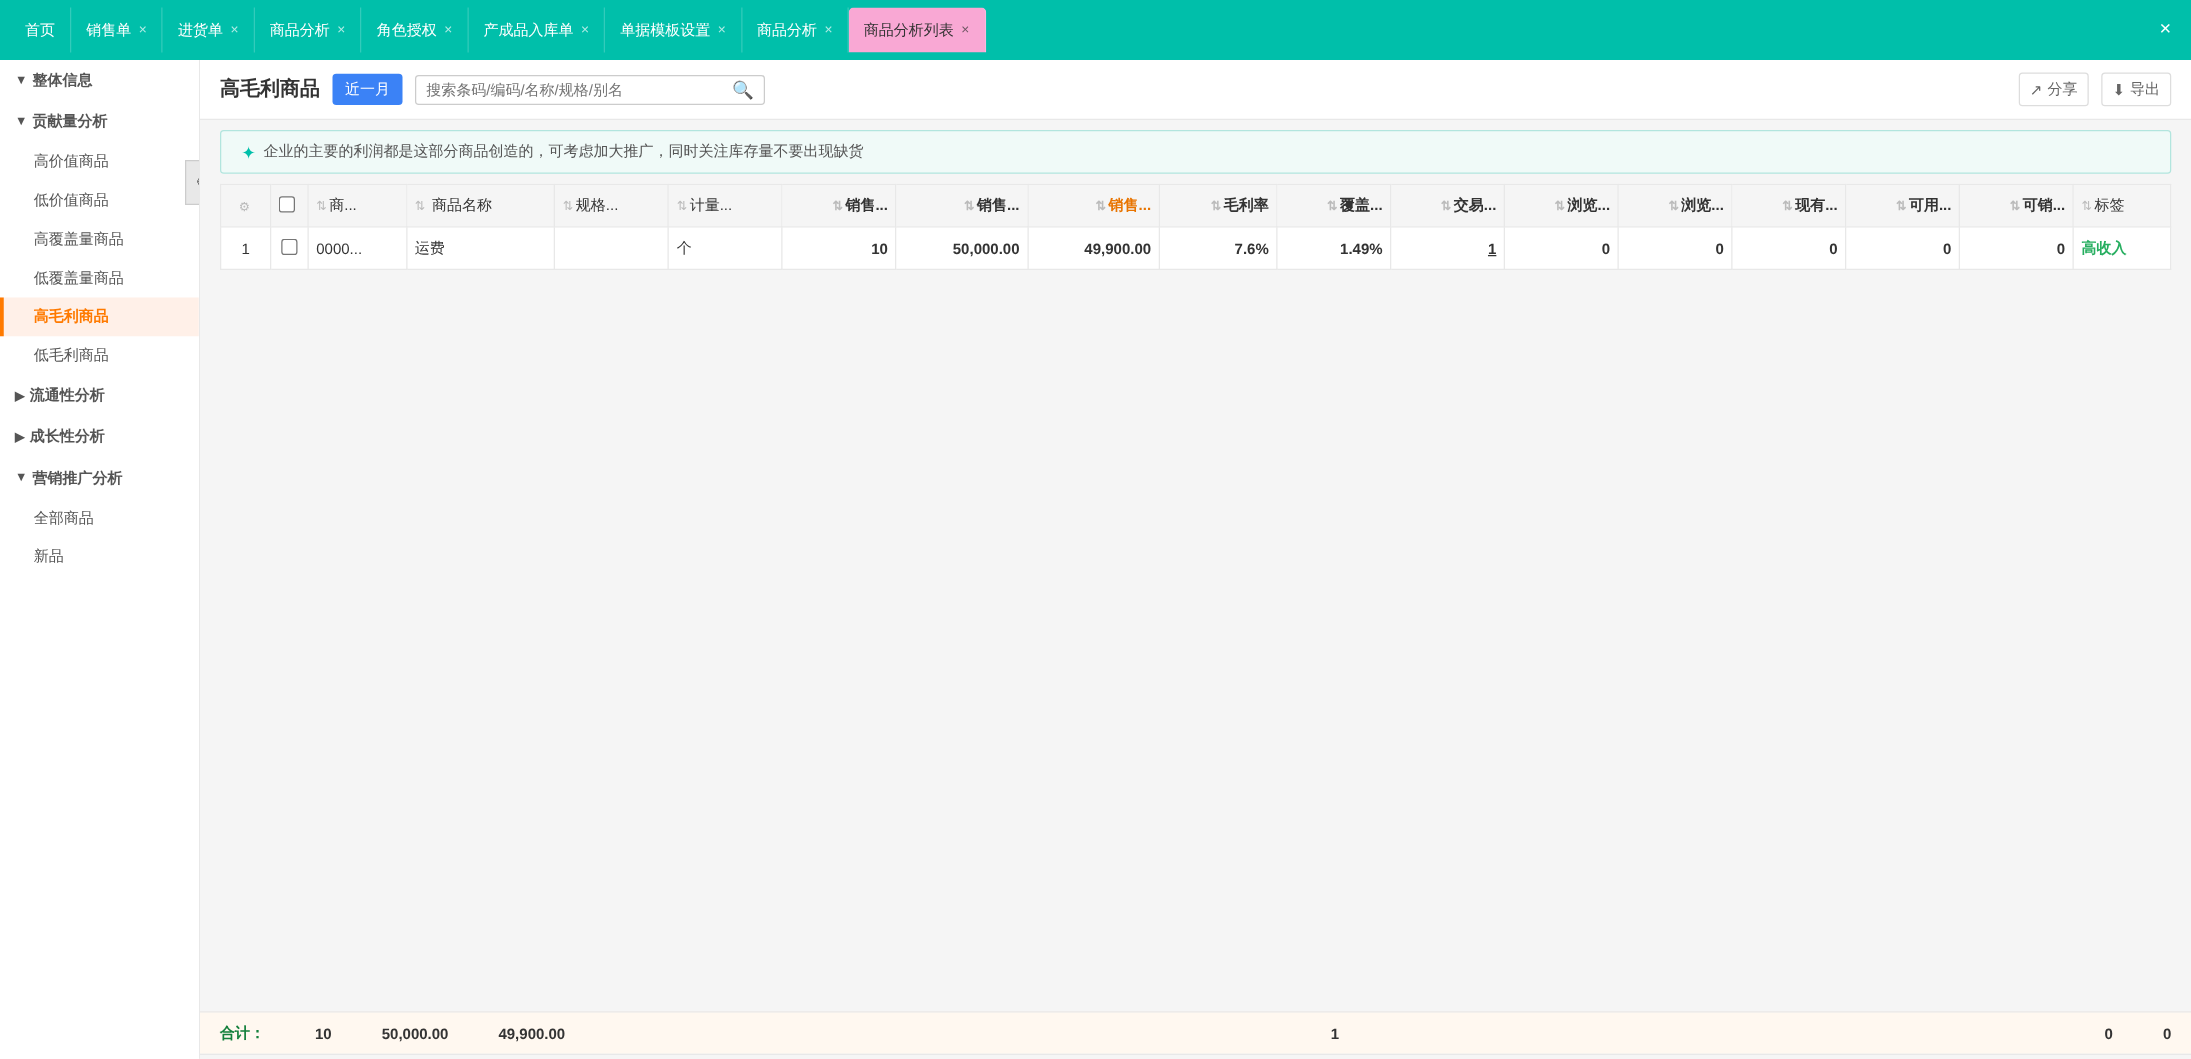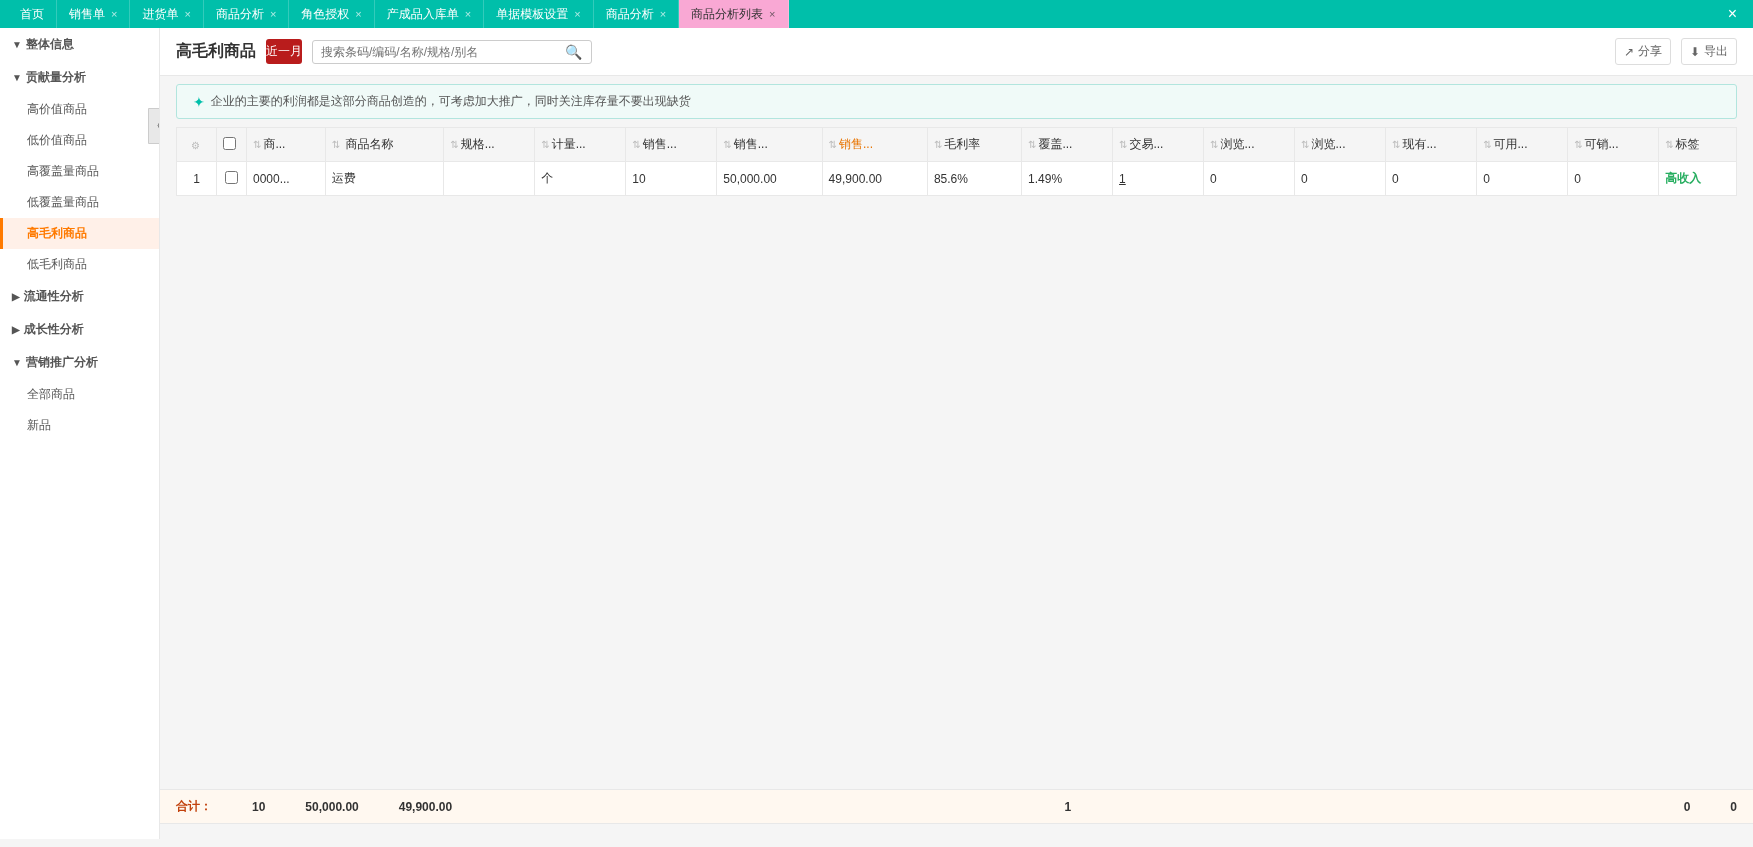--- a/index.html
+++ b/index.html
@@ -1,20 +1,20 @@
 <!DOCTYPE html>
 <html><head>
   <meta charset="utf-8">
   <style>
     * { box-sizing: border-box; margin: 0; padding: 0; font-family: 'Microsoft YaHei', Arial, sans-serif; font-size: 12px; }
     body { background: #f5f5f5; overflow: hidden; width: 1753px; height: 847px; }
 
     
     .top-nav {
-      display: flex; align-items: center; background: #00bfaa; height: 28px;
+      display: flex; align-items: center; background: #00bfaa; height: 48px;
       padding: 0 8px; gap: 0;
     }
     .nav-tab {
       display: flex; align-items: center; height: 36px; padding: 0 12px;
       color: #fff; cursor: pointer; white-space: nowrap; font-size: 13px;
       border-right: 1px solid rgba(255,255,255,0.2);
     }
     .nav-tab.active { background: #f9a8d4; color: #333; border-radius: 4px 4px 0 0; }
     .nav-tab .close-x { margin-left: 6px; font-size: 11px; color: inherit; opacity: 0.7; }
     .nav-close-all { margin-left: auto; color: #fff; font-size: 16px; cursor: pointer; padding: 0 8px; }
@@ -50,21 +50,21 @@
     
     .content-area { flex: 1; display: flex; flex-direction: column; overflow: hidden; }
 
     
     .content-header {
       display: flex; align-items: center; padding: 10px 16px; background: #fff;
       border-bottom: 1px solid #e8e8e8; gap: 10px;
     }
     .page-title { font-size: 16px; font-weight: bold; color: #333; }
     .filter-btn {
-      background: #b91c1c; color: #fff; border: none; padding: 4px 0;
+      background: #3b82f6; color: #fff; border: none; padding: 4px 10px;
       border-radius: 3px; cursor: pointer; font-size: 12px;
     }
     .search-box {
       display: flex; align-items: center; border: 1px solid #ccc; border-radius: 3px;
       padding: 3px 8px; flex: 1; max-width: 280px;
     }
     .search-input { border: none; outline: none; font-size: 12px; flex: 1; color: #999; }
     .search-icon { color: #999; font-size: 14px; }
     .header-actions { margin-left: auto; display: flex; gap: 10px; }
     .action-btn {
@@ -87,30 +87,30 @@
     th {
       padding: 8px 6px; text-align: left; border: 1px solid #e8e8e8;
       white-space: nowrap; color: #333; font-weight: normal;
       position: relative; cursor: pointer; user-select: none;
     }
     th .col-sort { color: #bbb; margin-right: 2px; font-size: 10px; }
     td {
       padding: 8px 6px; border: 1px solid #e8e8e8; white-space: nowrap; color: #333;
     }
     .tag-high { color: #27ae60; font-weight: bold; }
-    .col-num { text-align: left; }
+    .col-num { text-align: right; font-weight: bold; }
     .col-center { text-align: center; }
 
     
     .table-footer {
       display: flex; align-items: center; padding: 8px 16px;
       background: #fff8f0; border-top: 1px solid #e8e8e8;
       gap: 40px; font-weight: bold; color: #333;
     }
-    .footer-label { color: #c2410c; text-align: center; }
+    .footer-label { color: #15803d; text-align: center; }
     .footer-value { color: #333; }
 
     
     .bottom-bar {
       height: 16px; background: #f5f5f5; border-top: 1px solid #e8e8e8;
     }
 
     
     input[type=checkbox] { cursor: pointer; }
   </style>
@@ -309,21 +309,21 @@
         <tr>
     <td class="col-center">1</td>
     <td class="col-center"><input type="checkbox" style=""></td>
     <td>0000...</td>
     <td>运费</td>
     <td></td>
     <td>个</td>
     <td class="col-num">10</td>
     <td class="col-num">50,000.00</td>
     <td class="col-num">49,900.00</td>
-    <td class="col-num">85.6%</td>
+    <td class="col-num">7.6%</td>
     <td class="col-num">1.49%</td>
     <td class="col-num"><a href="#" style="color:#333;text-decoration:underline;">1</a></td>
     <td class="col-num">0</td>
     <td class="col-num">0</td>
     <td class="col-num">0</td>
     <td class="col-num">0</td>
     <td class="col-num">0</td>
     <td><span class="tag-high">高收入</span></td>
   </tr>
           </tbody>

